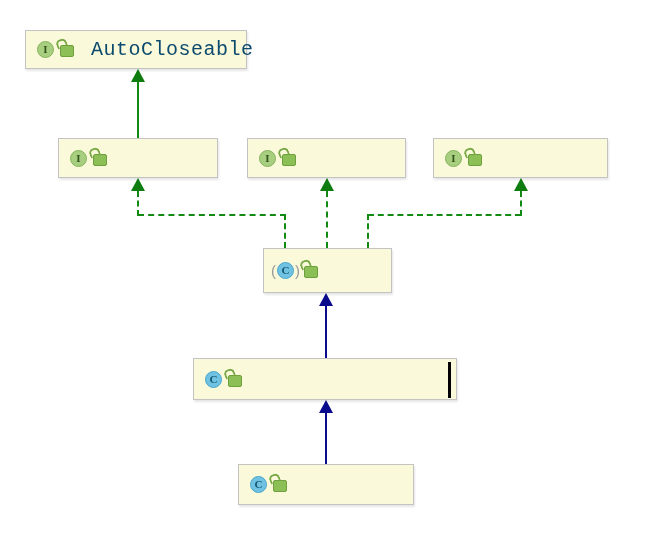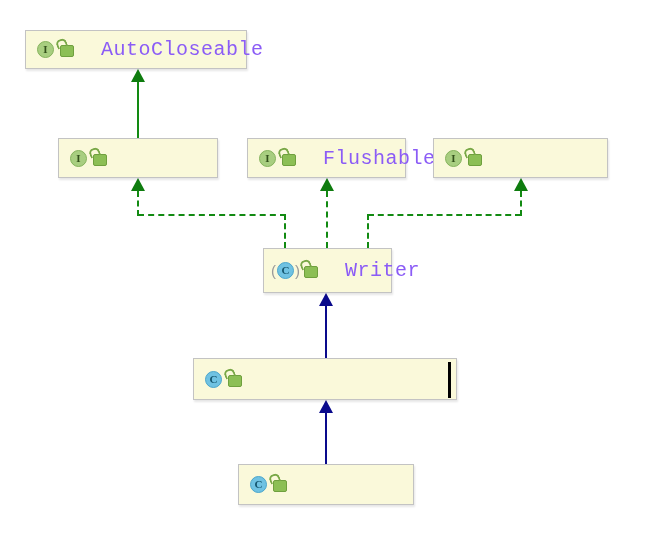--- a/index.html
+++ b/index.html
@@ -18,23 +18,23 @@
     background: #faf9da;
     border: 1px solid #c3c3c3;
     box-shadow: 1px 2px 2px rgba(0,0,0,0.10);
     display: flex;
     align-items: center;
     padding-left: 11px;
     cursor: default;
   }
   .node .label {
     font-size: 20px;
-    color: #8b5cf6;
+    color: #0c4a6e;
     white-space: nowrap;
-    margin-left: 27px;
+    margin-left: 17px;
     letter-spacing: 0.5px;
   }
   .type-icon {
     box-sizing: border-box;
     width: 17px; height: 17px;
     border-radius: 50%;
     display: inline-flex;
     align-items: center;
     justify-content: center;
     flex: 0 0 auto;
@@ -136,38 +136,36 @@
         <span>I</span>
       </span>
     <span class="lock"></span>
   </div>
 
   <div class="node" style="left:247px; top:138px; width:159px; height:40px;">
     <span class="type-icon iface-circle">
         <span>I</span>
       </span>
     <span class="lock"></span>
-    <span class="label">Flushable</span>
   </div>
 
   <div class="node" style="left:433px; top:138px; width:175px; height:40px;">
     <span class="type-icon iface-circle">
         <span>I</span>
       </span>
     <span class="lock"></span>
   </div>
 
   <div class="node" style="left:263px; top:248px; width:129px; height:45px; padding-left:7px;">
     <span class="paren open">(</span>
     <span class="type-icon class-circle">
         <span>C</span>
       </span>
     <span class="paren close">)</span>
     <span class="lock" style="margin-left:4px;"></span>
-    <span class="label">Writer</span>
   </div>
 
   <div class="node" style="left:193px; top:358px; width:264px; height:42px;">
     <span class="type-icon class-circle">
         <span>C</span>
       </span>
     <span class="lock"></span>
   </div>
   <div class="caret" style="left:448px; top:362px; height:36px;"></div>
 

